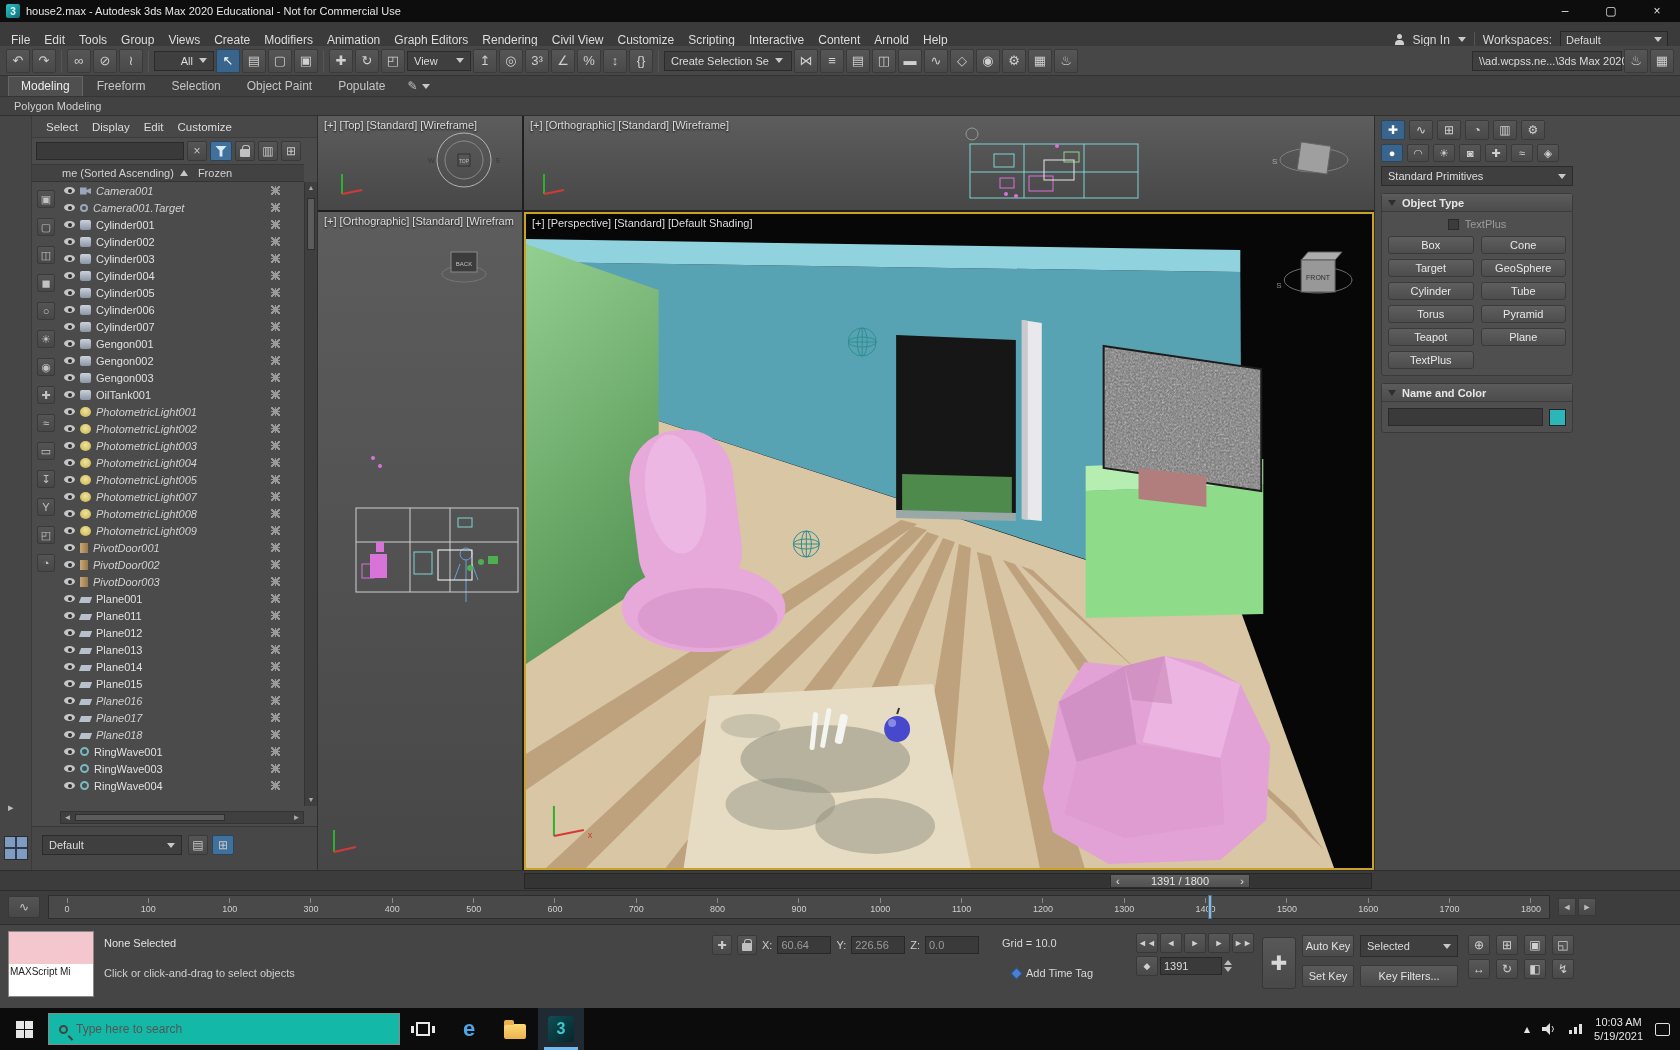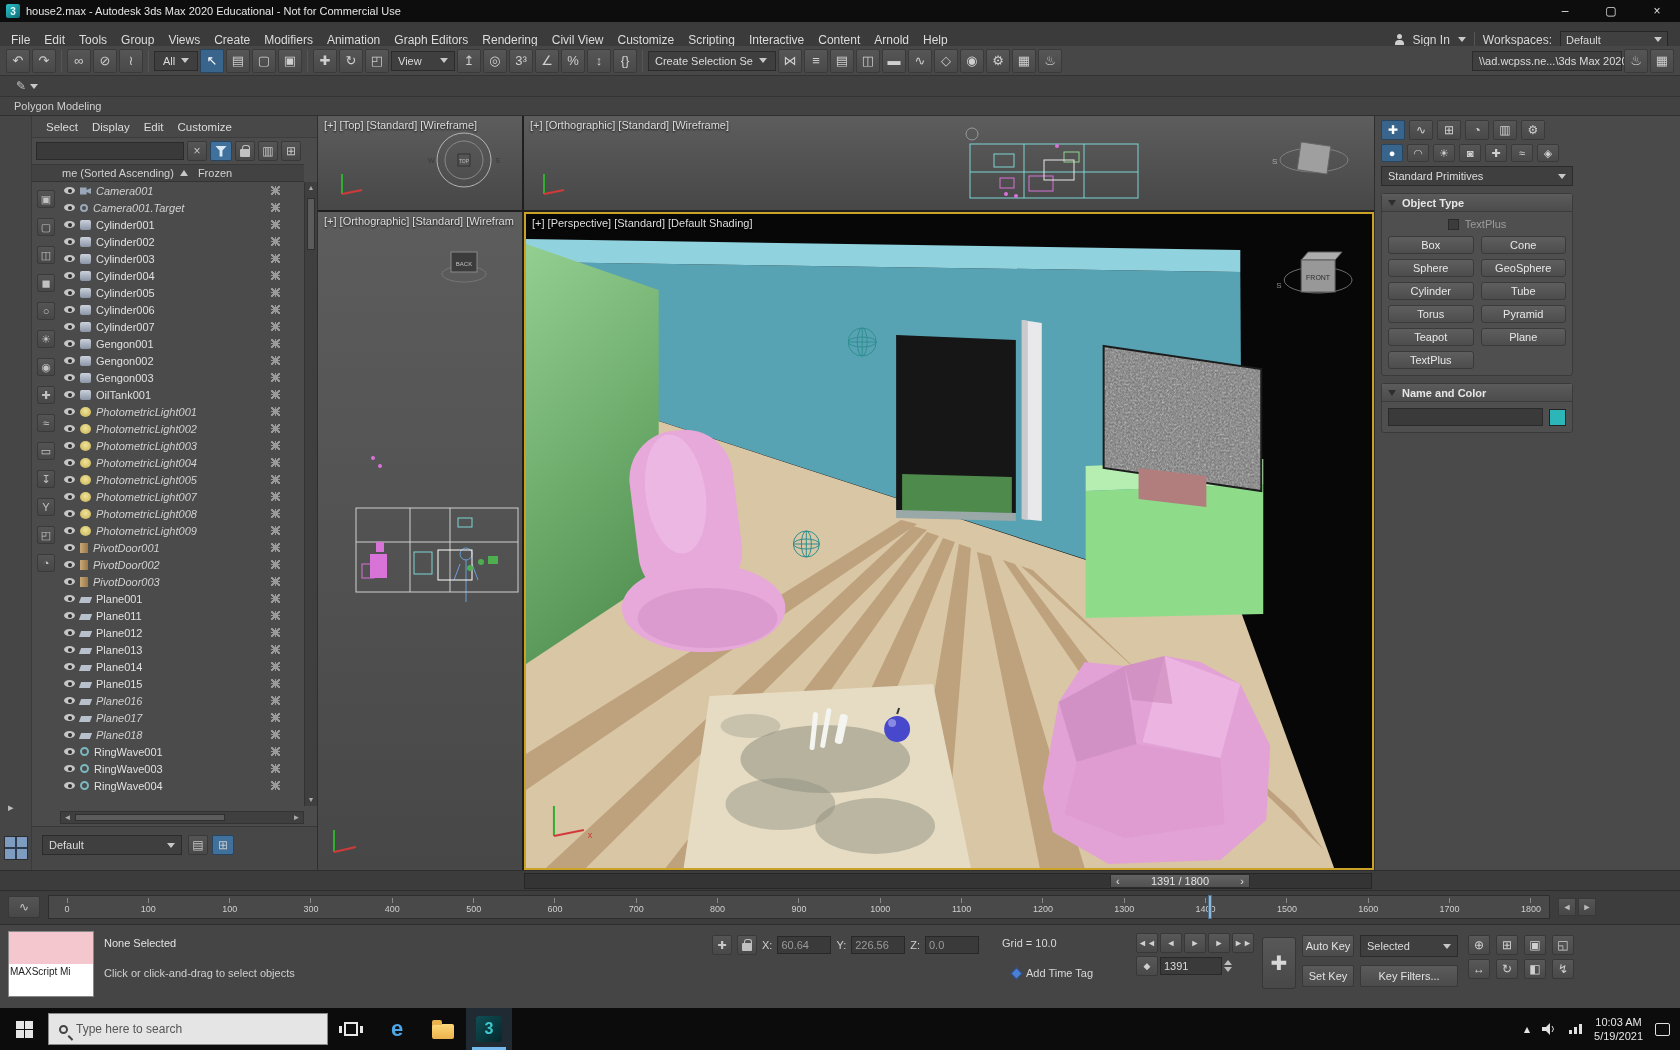--- a/index.html
+++ b/index.html
@@ -162,21 +162,21 @@
   .spin .up{border-bottom:5px solid #bbb;} .spin .dn{border-top:5px solid #bbb;}
   .bigplus{position:absolute;left:1262px;top:12px;width:34px;height:52px;display:flex;align-items:center;justify-content:center;font-size:20px;color:#d8d8d8;background:linear-gradient(#585858,#484848);border:1px solid #363636;border-radius:3px;}
   .key-btn{width:52px;height:22px;background:linear-gradient(#5b5b5b,#4b4b4b);border:1px solid #383838;border-radius:2px;color:#e2e2e2;font-size:11px;}
   .key-btn.wide{width:98px;}
   .key-dd{width:98px;height:22px;justify-content:space-between;}
   .navgrid{display:grid;grid-template-columns:repeat(4,24px);gap:4px;}
 
   
   #taskbar{position:absolute;top:1008px;left:0;right:0;height:42px;background:#0c0c0c;display:flex;align-items:center;}
   .tb-start{width:48px;height:42px;display:flex;align-items:center;justify-content:center;}
-  .tb-search{width:280px;height:32px;background:#e5e5e5;border:1px solid #888;display:flex;align-items:center;gap:8px;padding:0 10px;}
+  .tb-search{width:352px;height:32px;background:#14b8a6;border:1px solid #888;display:flex;align-items:center;gap:8px;padding:0 10px;}
   .mag{width:9px;height:9px;border:2px solid #444;border-radius:50%;position:relative;flex:none;}
   .mag::after{content:"";position:absolute;left:8px;top:8px;width:6px;height:2px;background:#444;transform:rotate(45deg);transform-origin:0 0;}
   .tb-search input{border:none;background:none;font-size:12px;color:#333;width:100%;}
   .tb-search input::placeholder{color:#555;}
   .tb-task,.tb-app{width:46px;height:42px;display:flex;align-items:center;justify-content:center;position:relative;}
   .tb-app.active{background:#1f2a33;}
   .tb-app.active::after{content:"";position:absolute;left:6px;right:6px;bottom:0;height:3px;background:#76b9ed;}
   .tv{width:14px;height:14px;border:2px solid #e8e8e8;position:relative;display:block;}
   .tv::before,.tv::after{content:"";position:absolute;top:2px;width:3px;height:7px;background:#e8e8e8;}
   .tv::before{left:-7px;} .tv::after{right:-7px;}
@@ -245,21 +245,21 @@
         <button class="tb-ico">↶</button>
         <button class="tb-ico">↷</button>
       </div>
     <span class="tb-sep"></span>
     <div class="tb-group">
         <button class="tb-ico">∞</button>
         <button class="tb-ico">⊘</button>
         <button class="tb-ico">≀</button>
       </div>
     <span class="tb-sep"></span>
-    <div class="dd" style="width:44px;justify-content:center">
+    <div class="dd" style="width:60px;justify-content:flex-end">
         <span>All</span>
         <i class="caret"></i>
       </div>
     <div class="tb-group">
         <button class="tb-ico active">↖</button>
         <button class="tb-ico">▤</button>
         <button class="tb-ico">▢</button>
         <button class="tb-ico">▣</button>
       </div>
     <span class="tb-sep"></span>
@@ -303,20 +303,28 @@
         <span>\\ad.wcpss.ne...\3ds Max 2020</span>
         <i class="caret"></i>
       </div>
     <div class="tb-group">
         <button class="tb-ico">♨</button>
         <button class="tb-ico">▦</button>
       </div>
   </div>
 
   <div id="ribbontabs">
+    <div style="display:flex;gap:2px;align-items:flex-end">
+
+    <span class="rtab active">Modeling</span>
+        <span class="rtab">Freeform</span>
+        <span class="rtab">Selection</span>
+        <span class="rtab">Object Paint</span>
+        <span class="rtab">Populate</span>
+      </div>
     <span class="rib-edit">
         <span>✎</span>
         <i class="caret"></i>
       </span>
   </div>
   <div id="polystrip">
       <span>Polygon Modeling</span>
     </div>
 
   <div id="leftstrip">
@@ -881,21 +889,21 @@
         </div>
         <div class="rollout-b">
           <div class="cb-row">
             <span class="cb"></span>
             <span>TextPlus</span>
           </div>
           <div class="btn-grid">
 
           <button class="cp-btn">Box</button>
               <button class="cp-btn">Cone</button>
-              <button class="cp-btn">Sphere</button>
+              <button class="cp-btn">Target</button>
               <button class="cp-btn">GeoSphere</button>
               <button class="cp-btn">Cylinder</button>
               <button class="cp-btn">Tube</button>
               <button class="cp-btn">Torus</button>
               <button class="cp-btn">Pyramid</button>
               <button class="cp-btn">Teapot</button>
               <button class="cp-btn">Plane</button>
               <button class="cp-btn">TextPlus</button>
             </div>
         </div>

